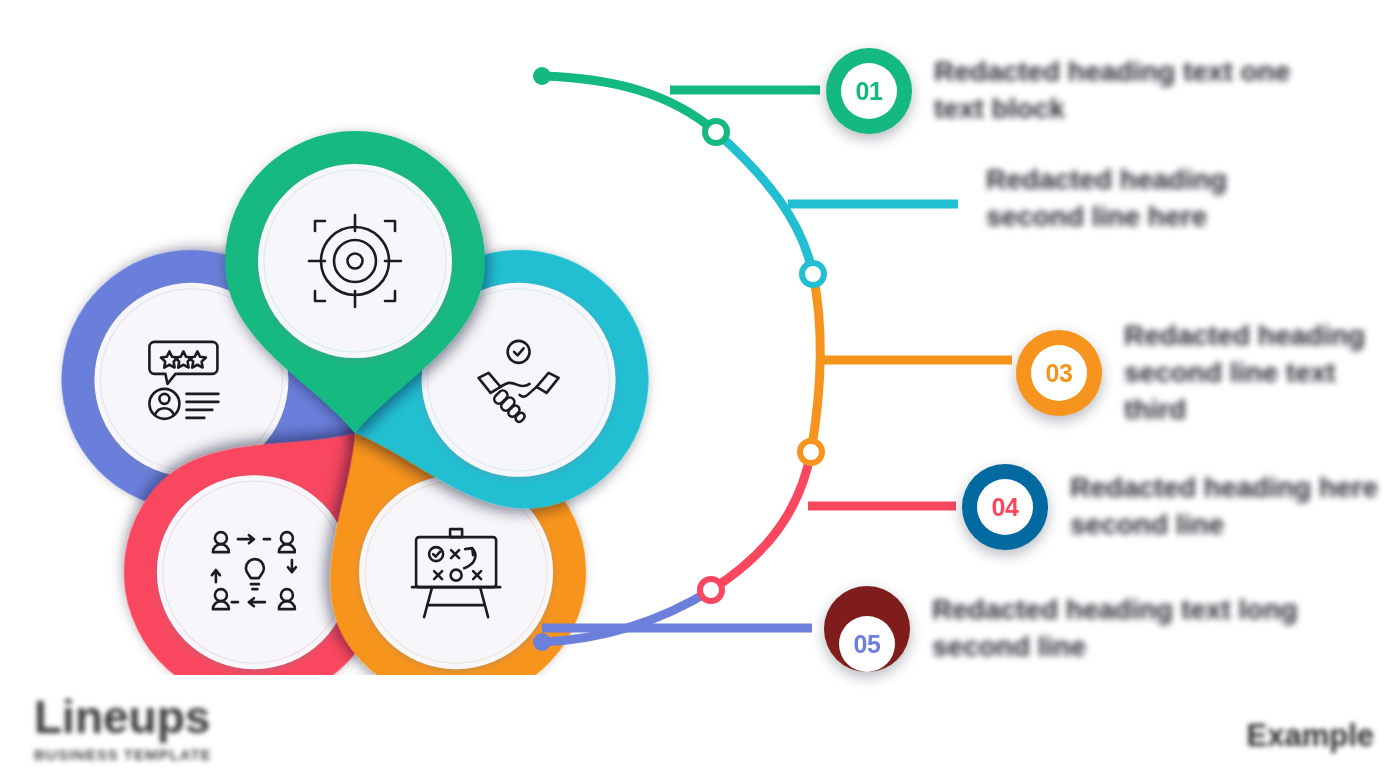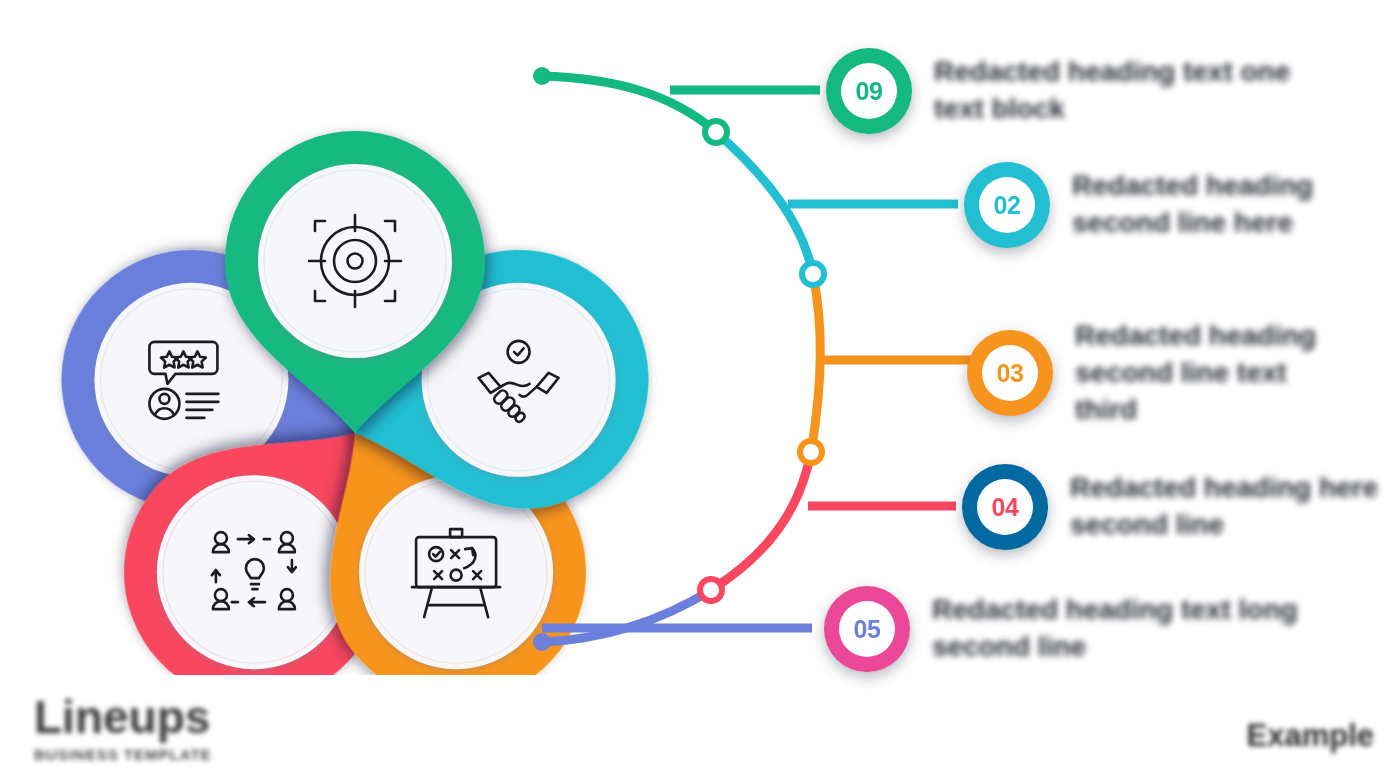--- a/index.html
+++ b/index.html
@@ -276,39 +276,36 @@
     <g>
       <circle cx="196" cy="92" r="11" fill="#ffffff" stroke="#13b97f" stroke-width="6"></circle>
       <circle cx="293" cy="234" r="11" fill="#ffffff" stroke="#22bed2" stroke-width="6"></circle>
       <circle cx="291" cy="412" r="11" fill="#ffffff" stroke="#f7941d" stroke-width="6"></circle>
       <circle cx="191" cy="550" r="11" fill="#ffffff" stroke="#f8475f" stroke-width="6"></circle>
     </g>
   </svg>
 
   <div class="legend-row" style="left:826px; top:48px;">
     <div class="badge" style="background:#13b97f;">
-      <div class="inner" style="color:#13b97f;">09</div>
+      <div class="inner" style="color:#13b97f;">01</div>
     </div>
     <div class="legend-text">
       <div class="line">Redacted heading text one</div>
       <div class="line">text block</div>
     </div>
   </div>
 
   <div class="legend-row" style="left:964px; top:162px;">
-    <div class="badge" style="background:#22bed2;">
-      <div class="inner" style="color:#22bed2;">02</div>
-    </div>
     <div class="legend-text">
       <div class="line">Redacted heading</div>
       <div class="line">second line here</div>
     </div>
   </div>
 
-  <div class="legend-row" style="left:967px; top:318px;">
+  <div class="legend-row" style="left:1016px; top:318px;">
     <div class="badge" style="background:#f7941d;">
       <div class="inner" style="color:#f7941d;">03</div>
     </div>
     <div class="legend-text">
       <div class="line">Redacted heading</div>
       <div class="line">second line text</div>
       <div class="line">third</div>
     </div>
   </div>
 
@@ -316,21 +313,21 @@
     <div class="badge" style="background:#0369a1;">
       <div class="inner" style="color:#f8475f;">04</div>
     </div>
     <div class="legend-text">
       <div class="line">Redacted heading here</div>
       <div class="line">second line</div>
     </div>
   </div>
 
   <div class="legend-row" style="left:824px; top:586px;">
-    <div class="badge" style="background:#ec4899;">
+    <div class="badge" style="background:#7f1d1d;align-items:flex-end;">
       <div class="inner" style="color:#6b7fdb;">05</div>
     </div>
     <div class="legend-text">
       <div class="line">Redacted heading text long</div>
       <div class="line">second line</div>
     </div>
   </div>
 
   <div id="brand-logo">
     <div class="brand-name">Lineups</div>

